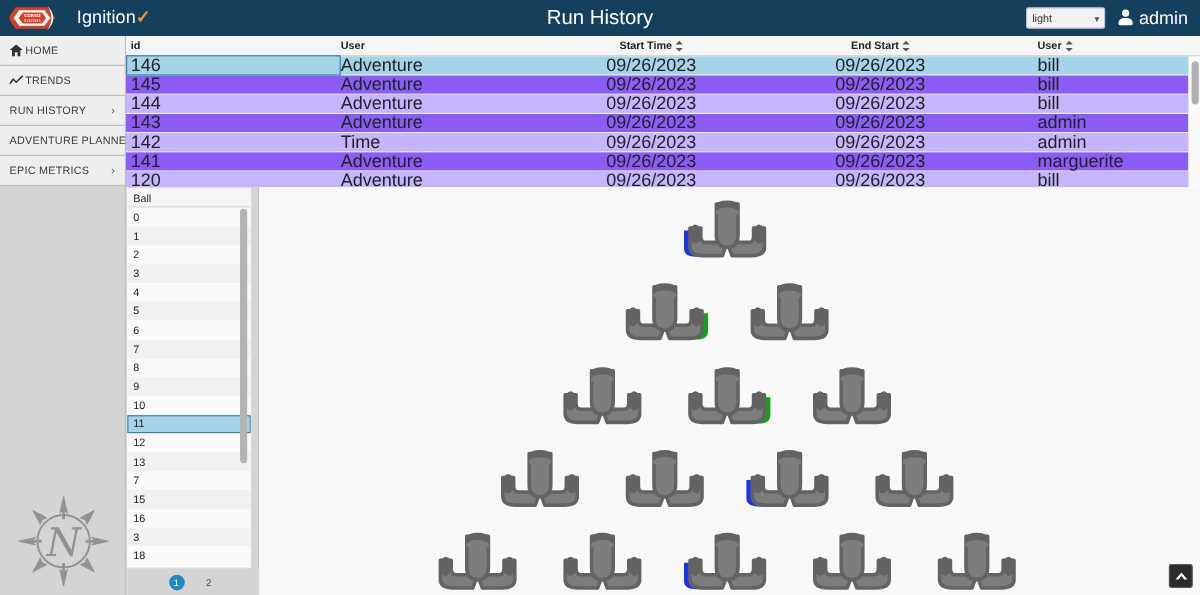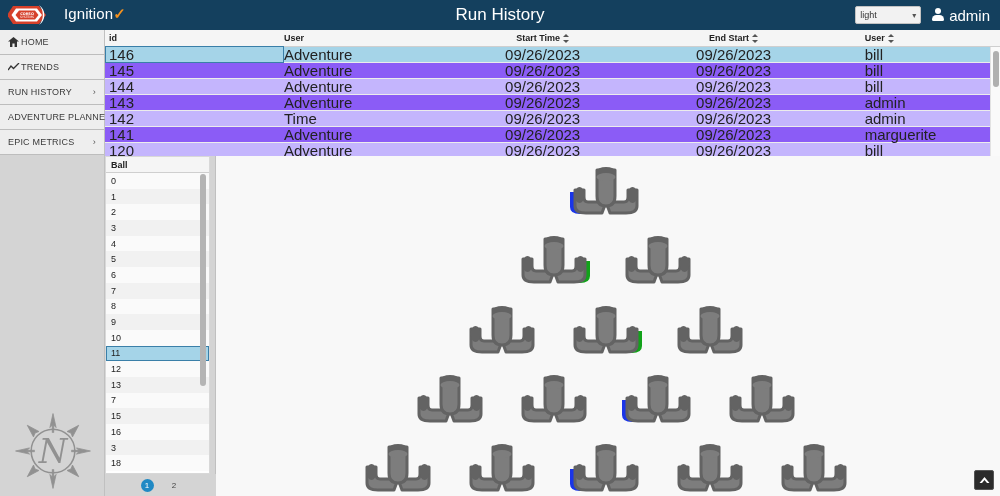--- a/index.html
+++ b/index.html
@@ -118,21 +118,21 @@
     position: absolute; left: 105px; top: 156px; width: 111px; height: 340px;
     background: #d4d4d4; border-right: 1px solid #c0c0c0;
   }
   .ball-table {
     position: absolute; left: 0; top: 0; width: 105px; height: 318px;
     background: #ffffff; border: 1px solid #d8d8d8; overflow: hidden;
   }
   .ball-head {
     height: 16px; background: #f5f5f5; border-bottom: 1px solid #cfcfcf;
     display: flex; align-items: center; padding-left: 5px;
-    font-size: 9px; font-weight: bold; color: #222;
+    font-size: 9px; font-weight: normal; color: #222;
   }
   .ball-row {
     height: 15.7px; display: flex; align-items: center; padding-left: 5px;
     font-size: 9px; color: #222;
   }
   .ball-row.odd  { background: #fafafa; }
   .ball-row.even { background: #f1f1f1; }
   .ball-row.selected {
     background: #a5d4e8; outline: 1px solid #3a7fa8; outline-offset: -1px;
   }

